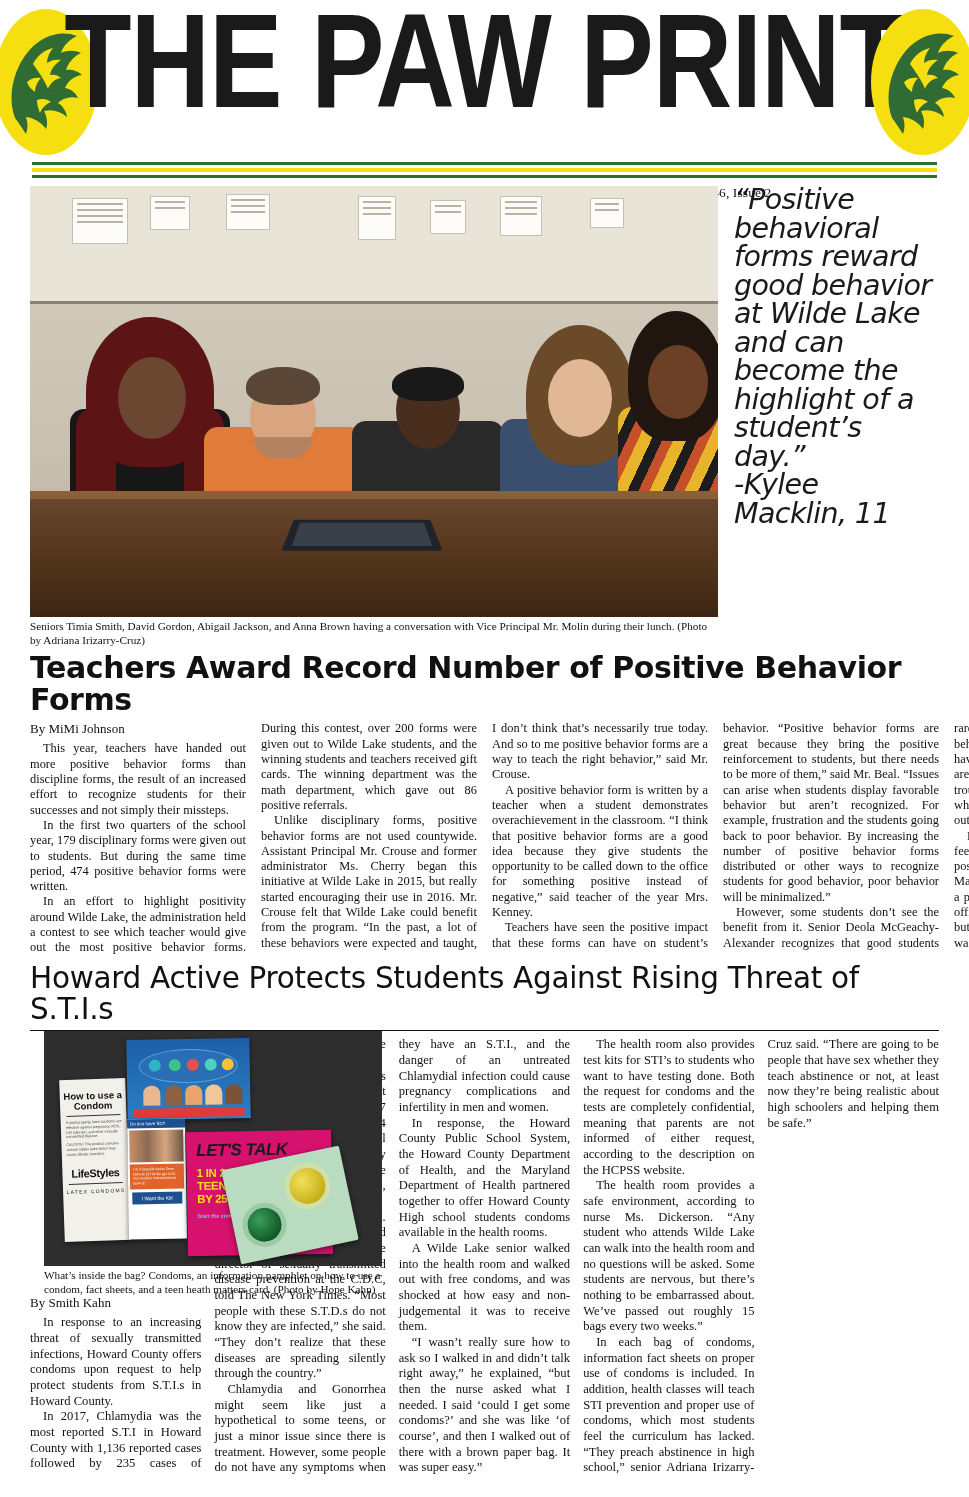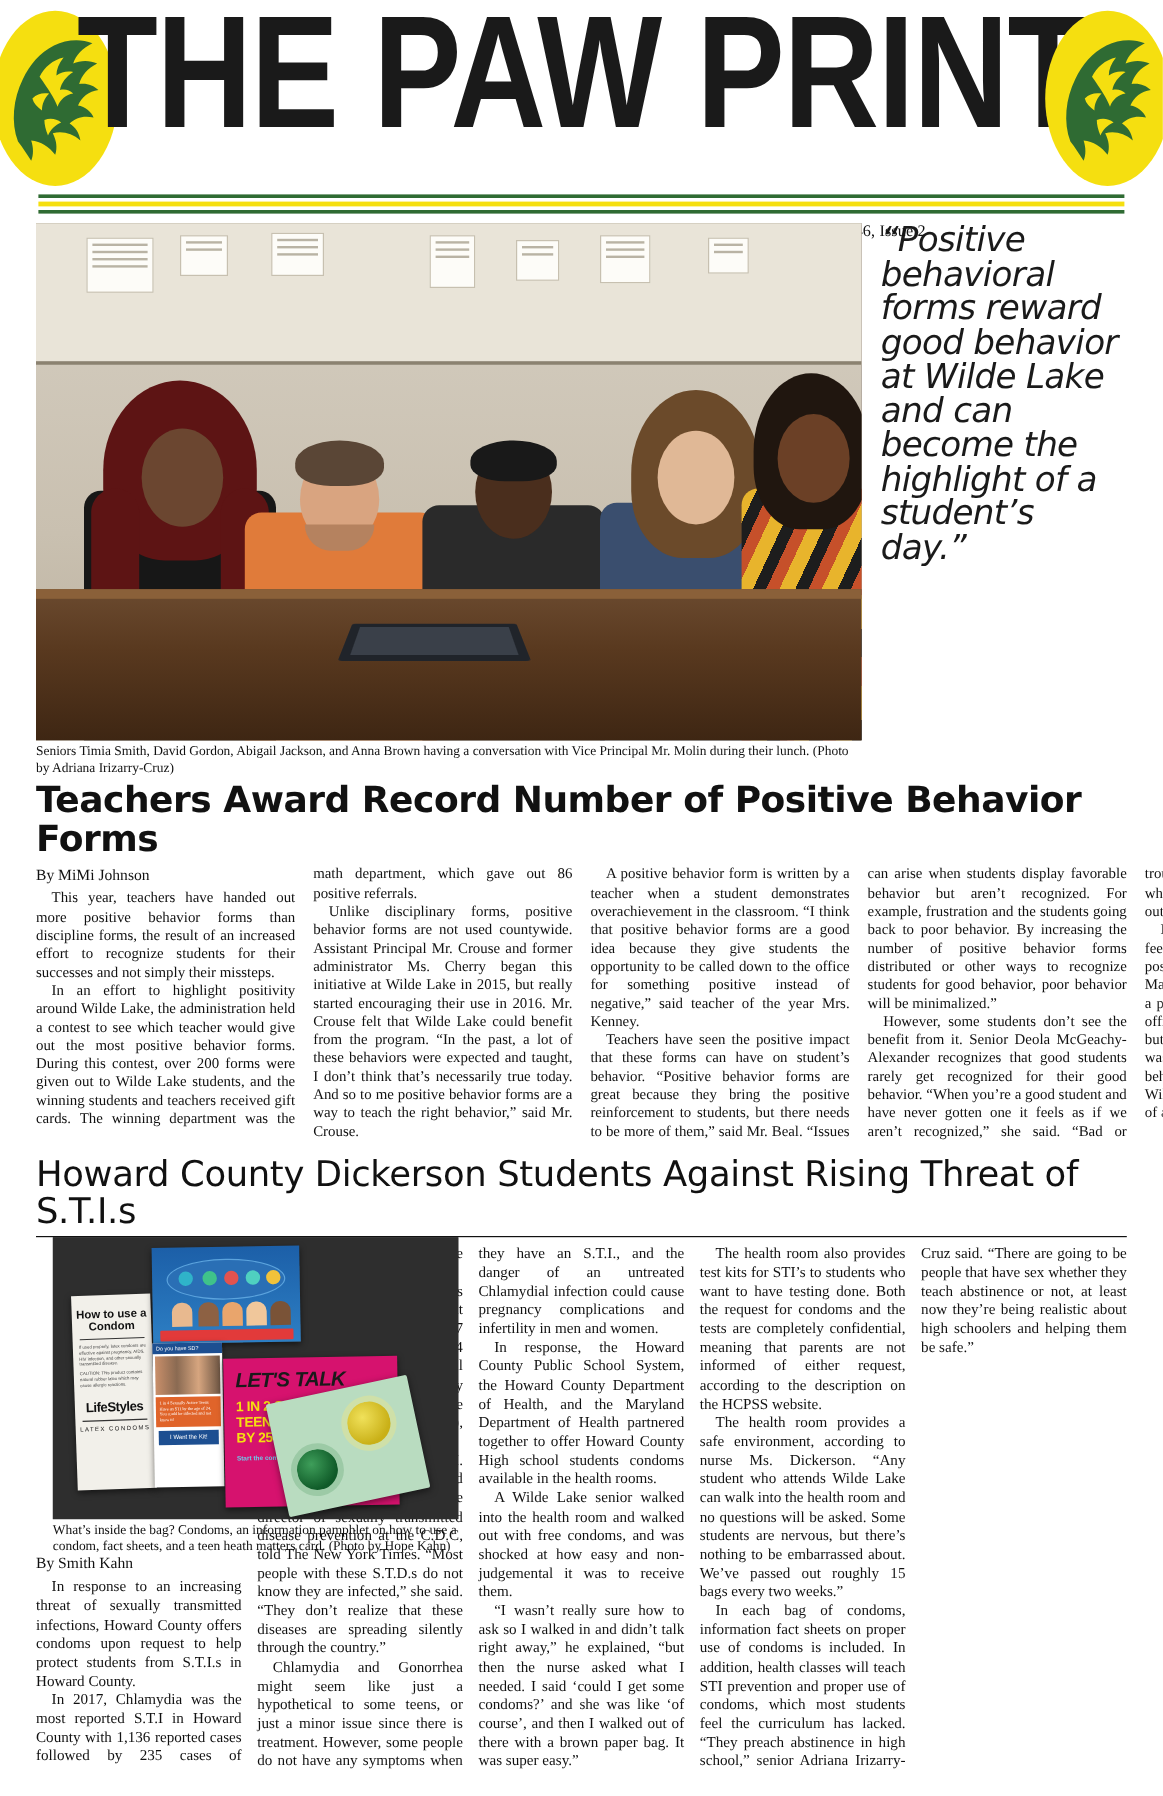--- a/index.html
+++ b/index.html
@@ -294,38 +294,40 @@
         <div class="ph1-table"></div>
         <div class="ph1-laptop"></div>
       </div>
 
       <div class="caption">Seniors Timia Smith, David Gordon, Abigail Jackson, and Anna Brown having a conversation with Vice Principal Mr. Molin during their lunch. (Photo by Adriana Irizarry-Cruz)</div>
     </div>
 
     <div class="quote-col">
       <div class="pullquote">
         <span>“Positive behavioral forms reward good behavior at Wilde Lake and can become the highlight of a student’s day.”</span>
+        <span class="attrib">-Kylee Macklin, 11</span>
       </div>
     </div>
   </div>
 
   <div class="headline1">Teachers Award Record Number of Positive Behavior Forms</div>
 
   <div class="cols4">
     <div class="byline">By MiMi Johnson</div>
     <p>This year, teachers have handed out more positive behavior forms than discipline forms, the result of an increased effort to recognize students for their successes and not simply their missteps.</p>
+    <p>In the first two quarters of the school year, 179 disciplinary forms were given out to students. But during the same time period, 474 positive behavior forms were written.</p>
     <p>In an effort to highlight positivity around Wilde Lake, the administration held a contest to see which teacher would give out the most positive behavior forms. During this contest, over 200 forms were given out to Wilde Lake students, and the winning students and teachers received gift cards. The winning department was the math department, which gave out 86 positive referrals.</p>
     <p>Unlike disciplinary forms, positive behavior forms are not used countywide. Assistant Principal Mr. Crouse and former administrator Ms. Cherry began this initiative at Wilde Lake in 2015, but really started encouraging their use in 2016. Mr. Crouse felt that Wilde Lake could benefit from the program. “In the past, a lot of these behaviors were expected and taught, I don’t think that’s necessarily true today. And so to me positive behavior forms are a way to teach the right behavior,” said Mr. Crouse.</p>
     <p>A positive behavior form is written by a teacher when a student demonstrates overachievement in the classroom. “I think that positive behavior forms are a good idea because they give students the opportunity to be called down to the office for something positive instead of negative,” said teacher of the year Mrs. Kenney.</p>
     <p>Teachers have seen the positive impact that these forms can have on student’s behavior. “Positive behavior forms are great because they bring the positive reinforcement to students, but there needs to be more of them,” said Mr. Beal. “Issues can arise when students display favorable behavior but aren’t recognized. For example, frustration and the students going back to poor behavior. By increasing the number of positive behavior forms distributed or other ways to recognize students for good behavior, poor behavior will be minimalized.”</p>
     <p>However, some students don’t see the benefit from it. Senior Deola McGeachy-Alexander recognizes that good students rarely get recognized for their good behavior. “When you’re a good student and have never gotten one it feels as if we aren’t recognized,” she said. “Bad or troubled students always get them because when they change their behavior they stand out more.”</p>
     <p>But some students are surprised by the feeling they get when they receive a positive referral, like junior Kylee Macklin. “It made me feel good when I got a positive referral because I always got an office referral because I did something bad, but this time I did something good so it was a new feeling,” she said. “Positive behavioral forms reward good behavior at Wilde Lake and can become the highlight of a student’s day.”</p>
   </div>
 
-  <div class="headline2">Howard County Dickerson Students Against Rising Threat of S.T.I.s</div>
+  <div class="headline2">Howard Active Protects Students Against Rising Threat of S.T.I.s</div>
   <div class="rule-black"></div>
 
   <div class="sti-photo-wrap">
     <div class="photo2">
       <div class="bg-dark"></div>
 
       <div class="card c-howto">
         <div class="t1">How to use a Condom</div>
         <div class="ln"></div>
         <div class="sm">If used properly, latex condoms are effective against pregnancy, AIDS, HIV infection, and other sexually transmitted disease.</div>

